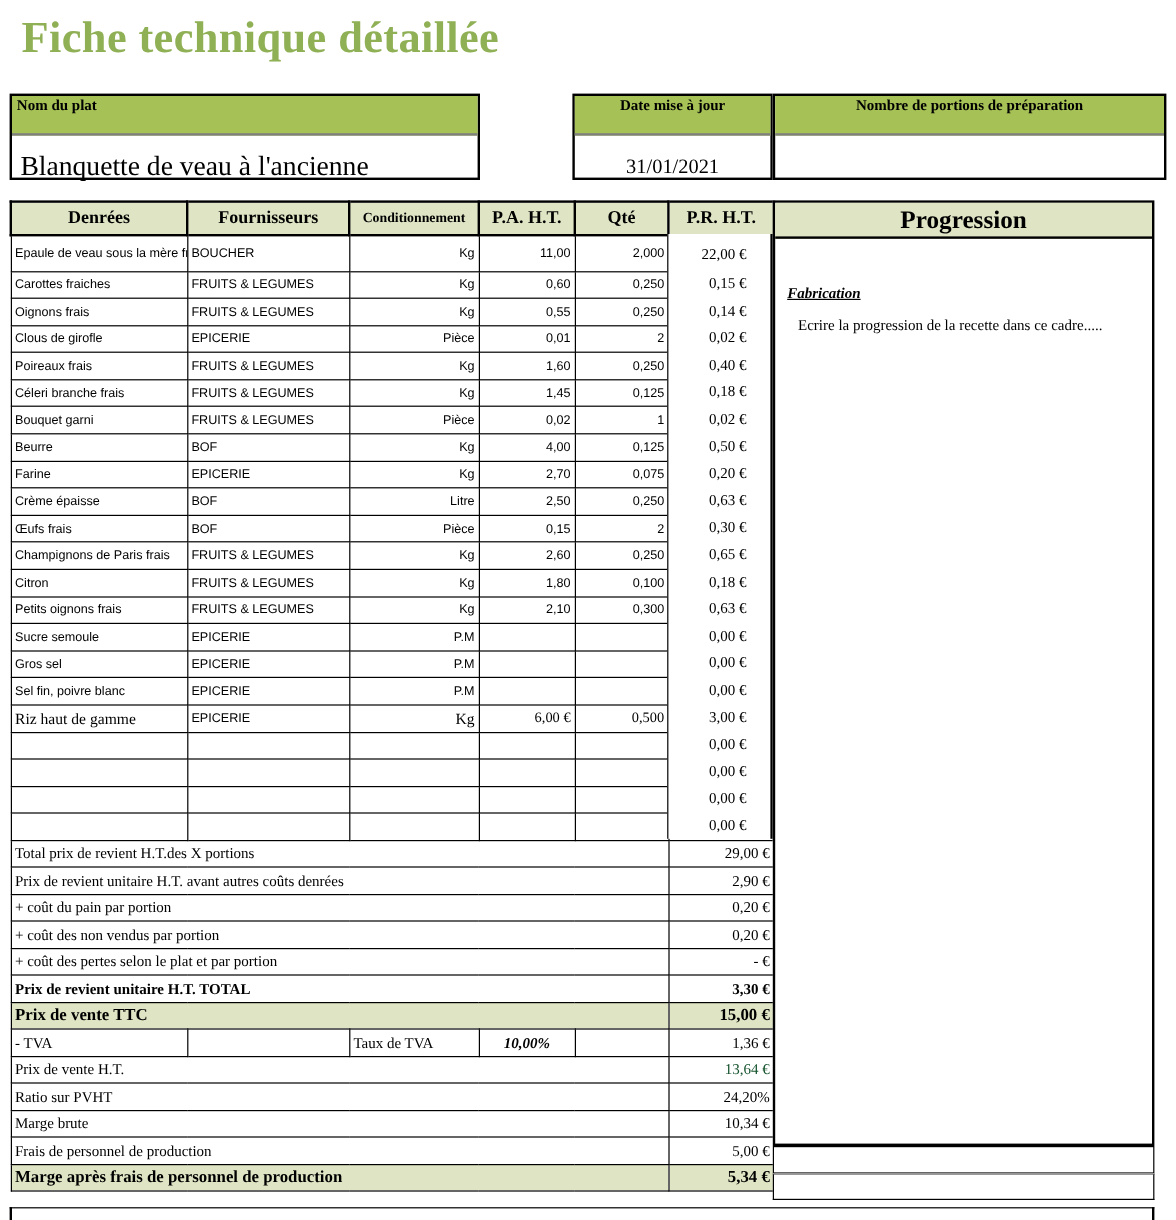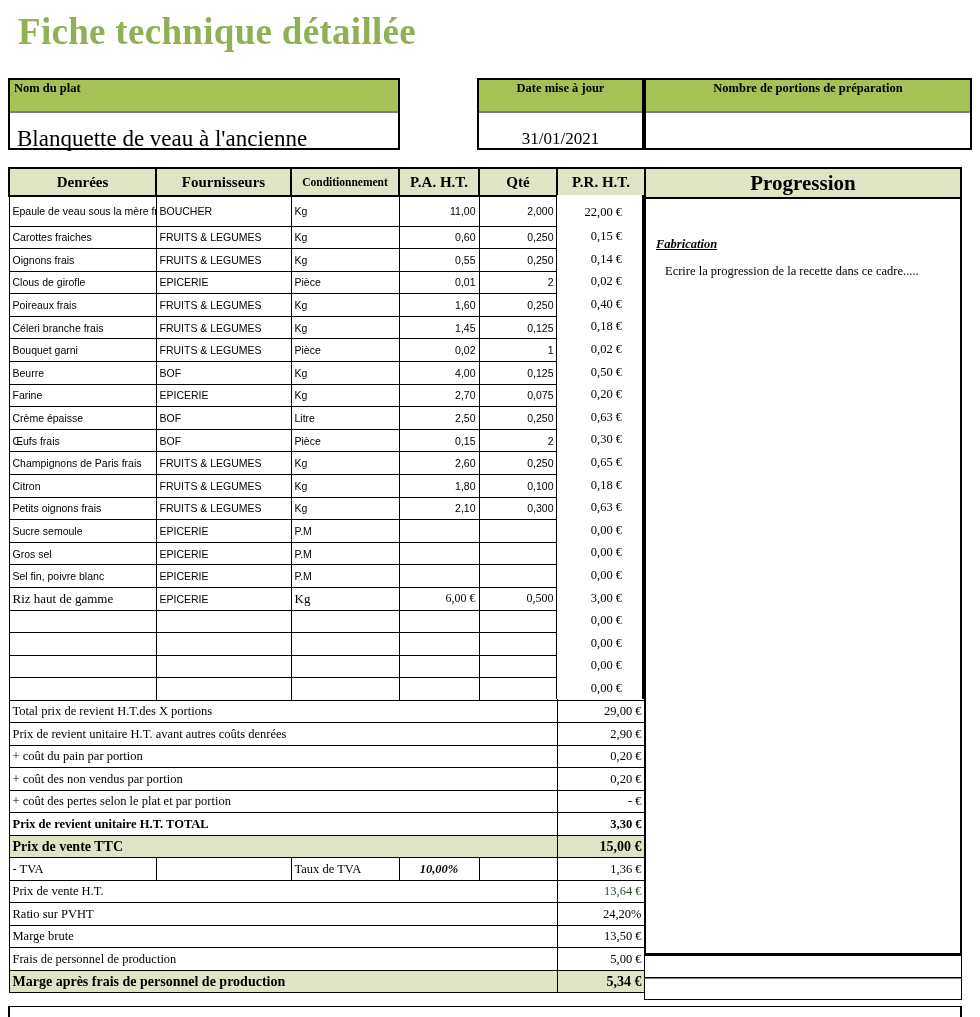--- a/index.html
+++ b/index.html
@@ -128,21 +128,21 @@
     font-family: "Liberation Sans", sans-serif;
     font-size: 10.5px;
     height: 22.6px;
     border-top: 1px solid #808080;
     border-bottom: 1px solid #808080;
     border-left: 1px solid #000;
     border-right: 1px solid #000;
   }
   tr.ing td.c-den  { text-align: left; }
   tr.ing td.c-four { text-align: left; }
-  tr.ing td.c-cond { text-align: left; }
+  tr.ing td.c-cond { text-align: right; }
   tr.ing td.c-pa   { text-align: right; }
   tr.ing td.c-qte  { text-align: right; }
 
   
   tr.ing.serif td.c-den,
   tr.ing.serif td.c-cond {
     font-family: "Liberation Serif", serif;
     font-size: 13px;
   }
   tr.ing.serif td.c-pa,
@@ -530,21 +530,21 @@
         <tr class="sum">
           <td colspan="5">Prix de vente H.T.</td>
           <td class="amt red">13,64 €</td>
         </tr>
         <tr class="sum">
           <td colspan="5">Ratio sur PVHT</td>
           <td class="amt">24,20%</td>
         </tr>
         <tr class="sum">
           <td colspan="5">Marge brute</td>
-          <td class="amt">13,50 €</td>
+          <td class="amt">10,34 €</td>
         </tr>
         <tr class="sum">
           <td colspan="5">Frais de personnel de production</td>
           <td class="amt">5,00 €</td>
         </tr>
         <tr class="sum green">
           <td colspan="5">Marge après frais de personnel de production</td>
           <td class="amt">5,34 €</td>
         </tr>
       </tbody>

